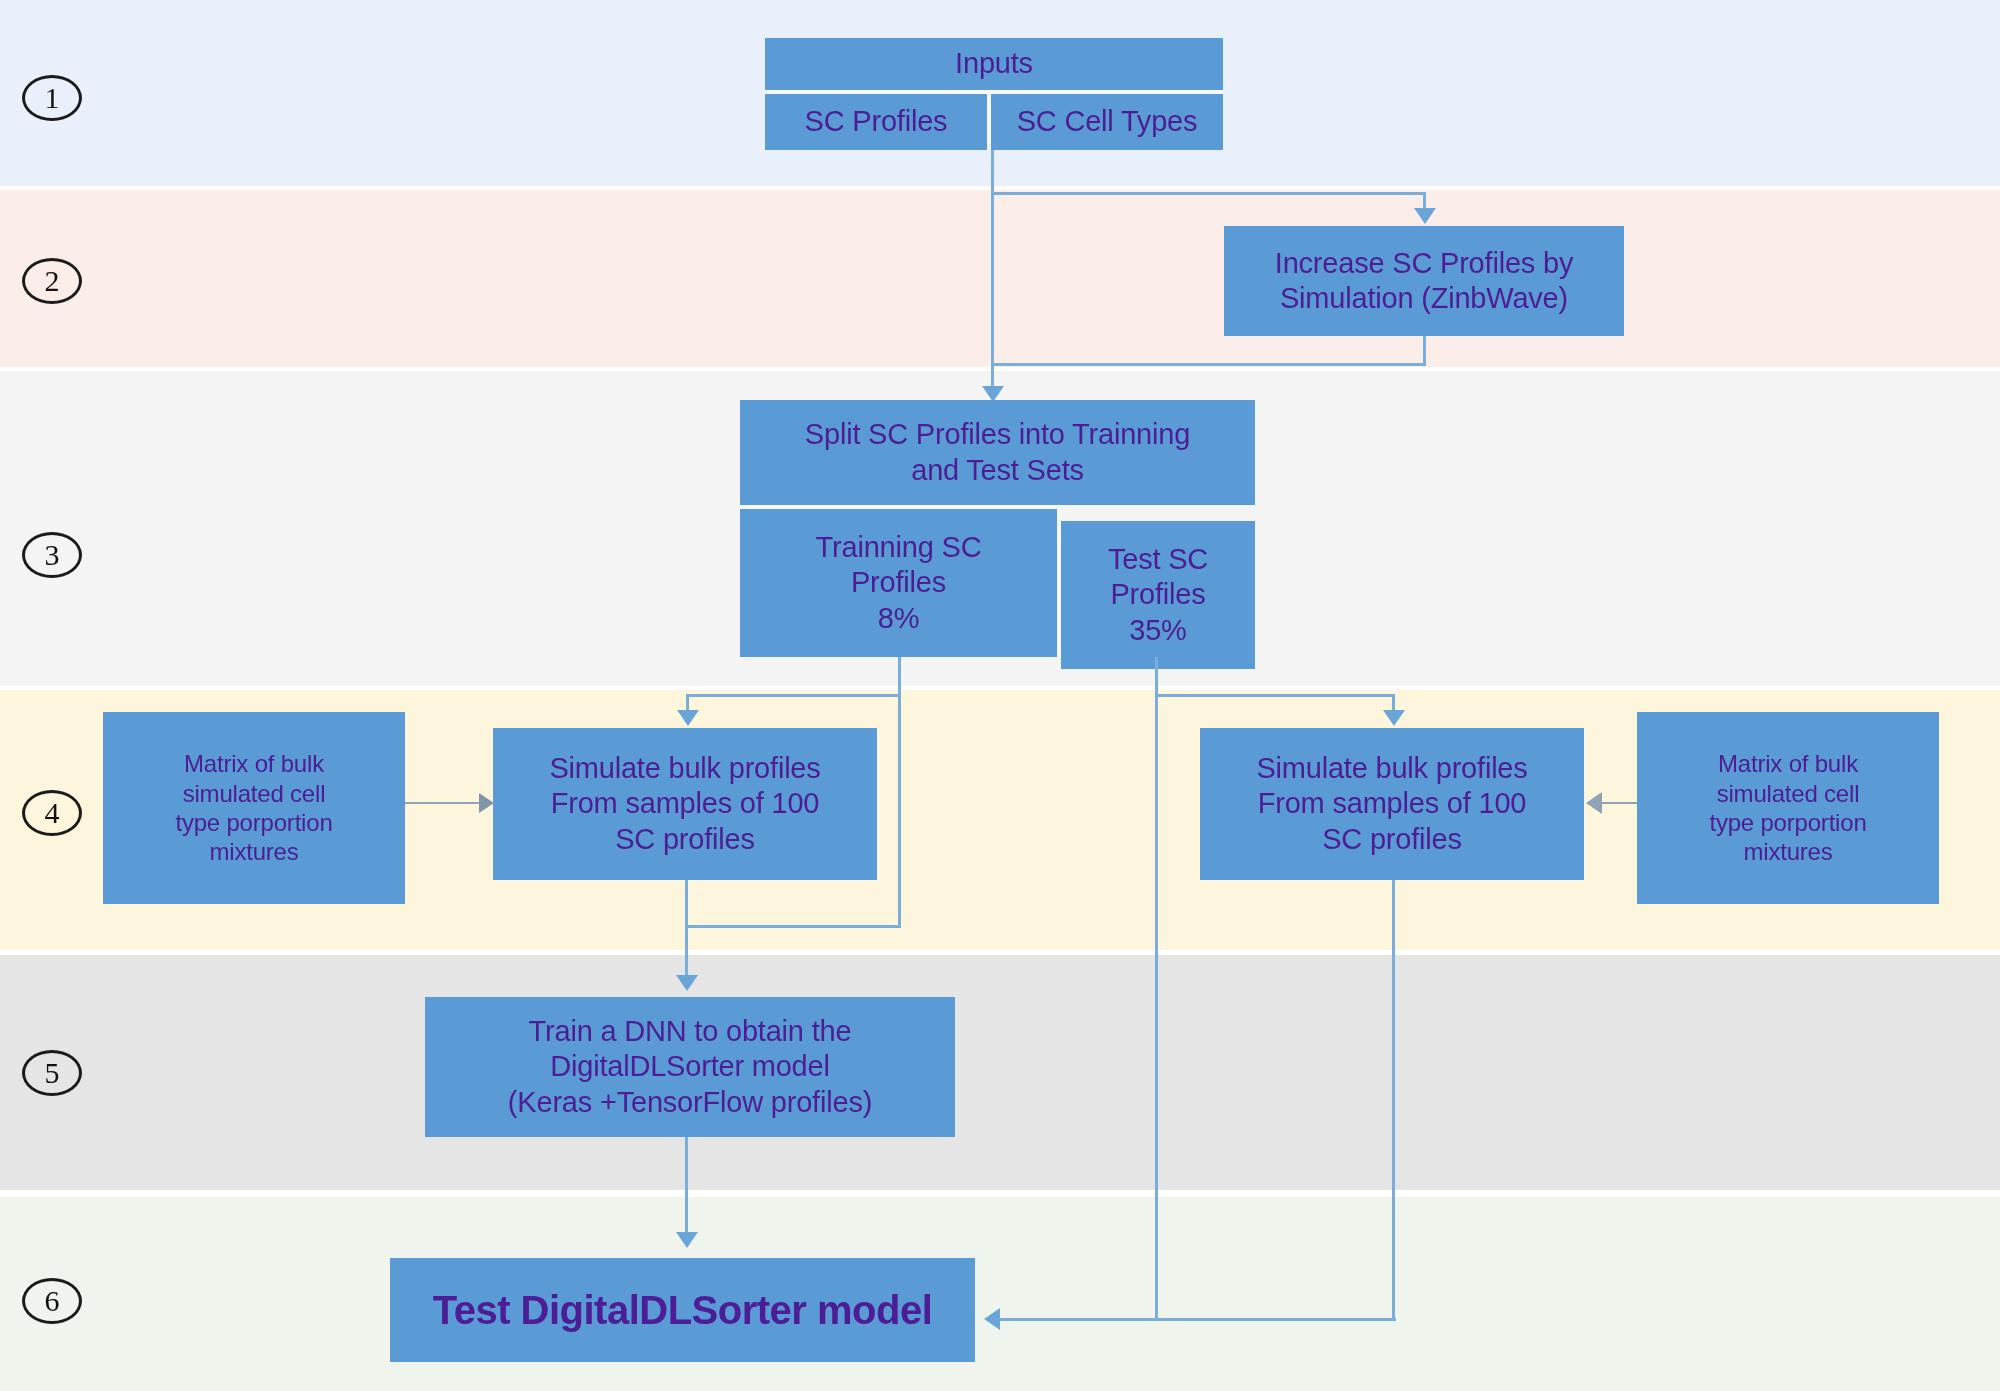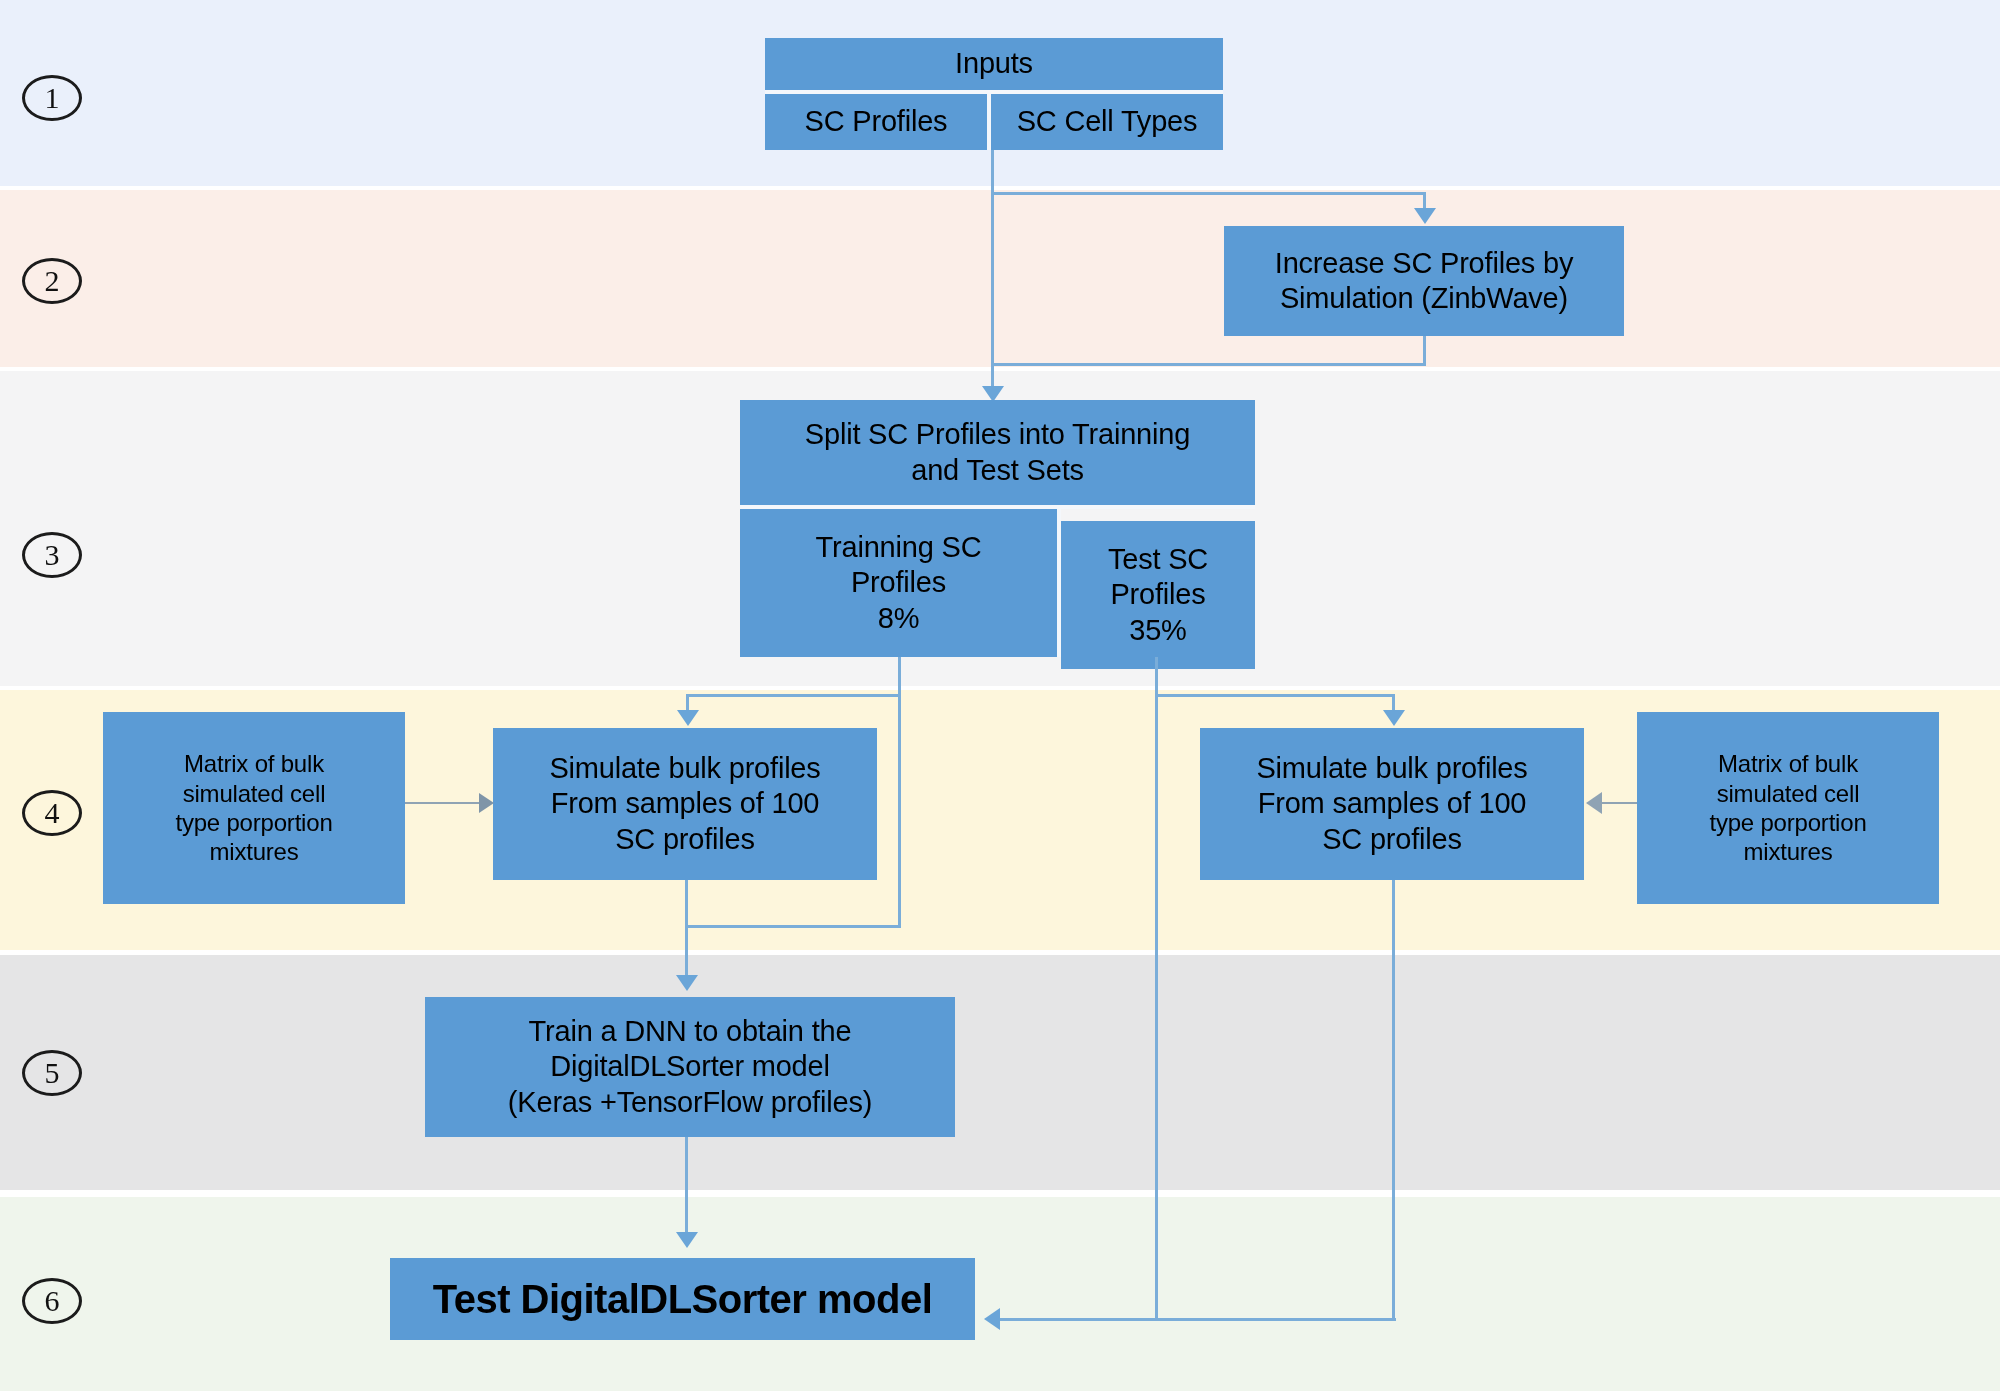--- a/index.html
+++ b/index.html
@@ -24,21 +24,21 @@
     display:flex;align-items:center;justify-content:center;
     font-size:30px;line-height:1;color:#111;
     font-family:"Liberation Serif", serif;
     background:transparent;
   }
 
   
   .box{
     position:absolute;
     background:#5b9bd5;
-    color:#000000;
+    color:#4c1d95;
     display:flex;align-items:center;justify-content:center;
     text-align:center;
     font-family:"Liberation Sans", sans-serif;
     font-size:29px;
     line-height:1.22;
     padding:4px 10px;
     box-sizing:border-box;
     letter-spacing:-0.2px;
   }
   .box.small{font-size:24px;}
@@ -193,21 +193,21 @@
     <span class="txt">Train a DNN to obtain the
 DigitalDLSorter model
 (Keras +TensorFlow profiles)</span>
   </div>
 
   <div class="ln ln-v" style="left:685px;top:880px;height:95px;"></div>
 
   <div class="ln ln-h" style="left:685px;top:925px;width:216px;"></div>
   <div class="arrow-down" style="left:676px;top:975px;"></div>
 
-  <div class="box big" style="left:390px;top:1258px;width:585px;height:82px;">
+  <div class="box big" style="left:390px;top:1258px;width:585px;height:104px;">
     <span class="txt">Test DigitalDLSorter model</span>
   </div>
 
   <div class="ln ln-v" style="left:685px;top:1137px;height:95px;"></div>
   <div class="arrow-down" style="left:676px;top:1232px;"></div>
 
   <div class="ln ln-h" style="left:1000px;top:1318px;width:396px;"></div>
   <div class="arrow-left" style="left:984px;top:1308px;"></div>
 
 </div>

